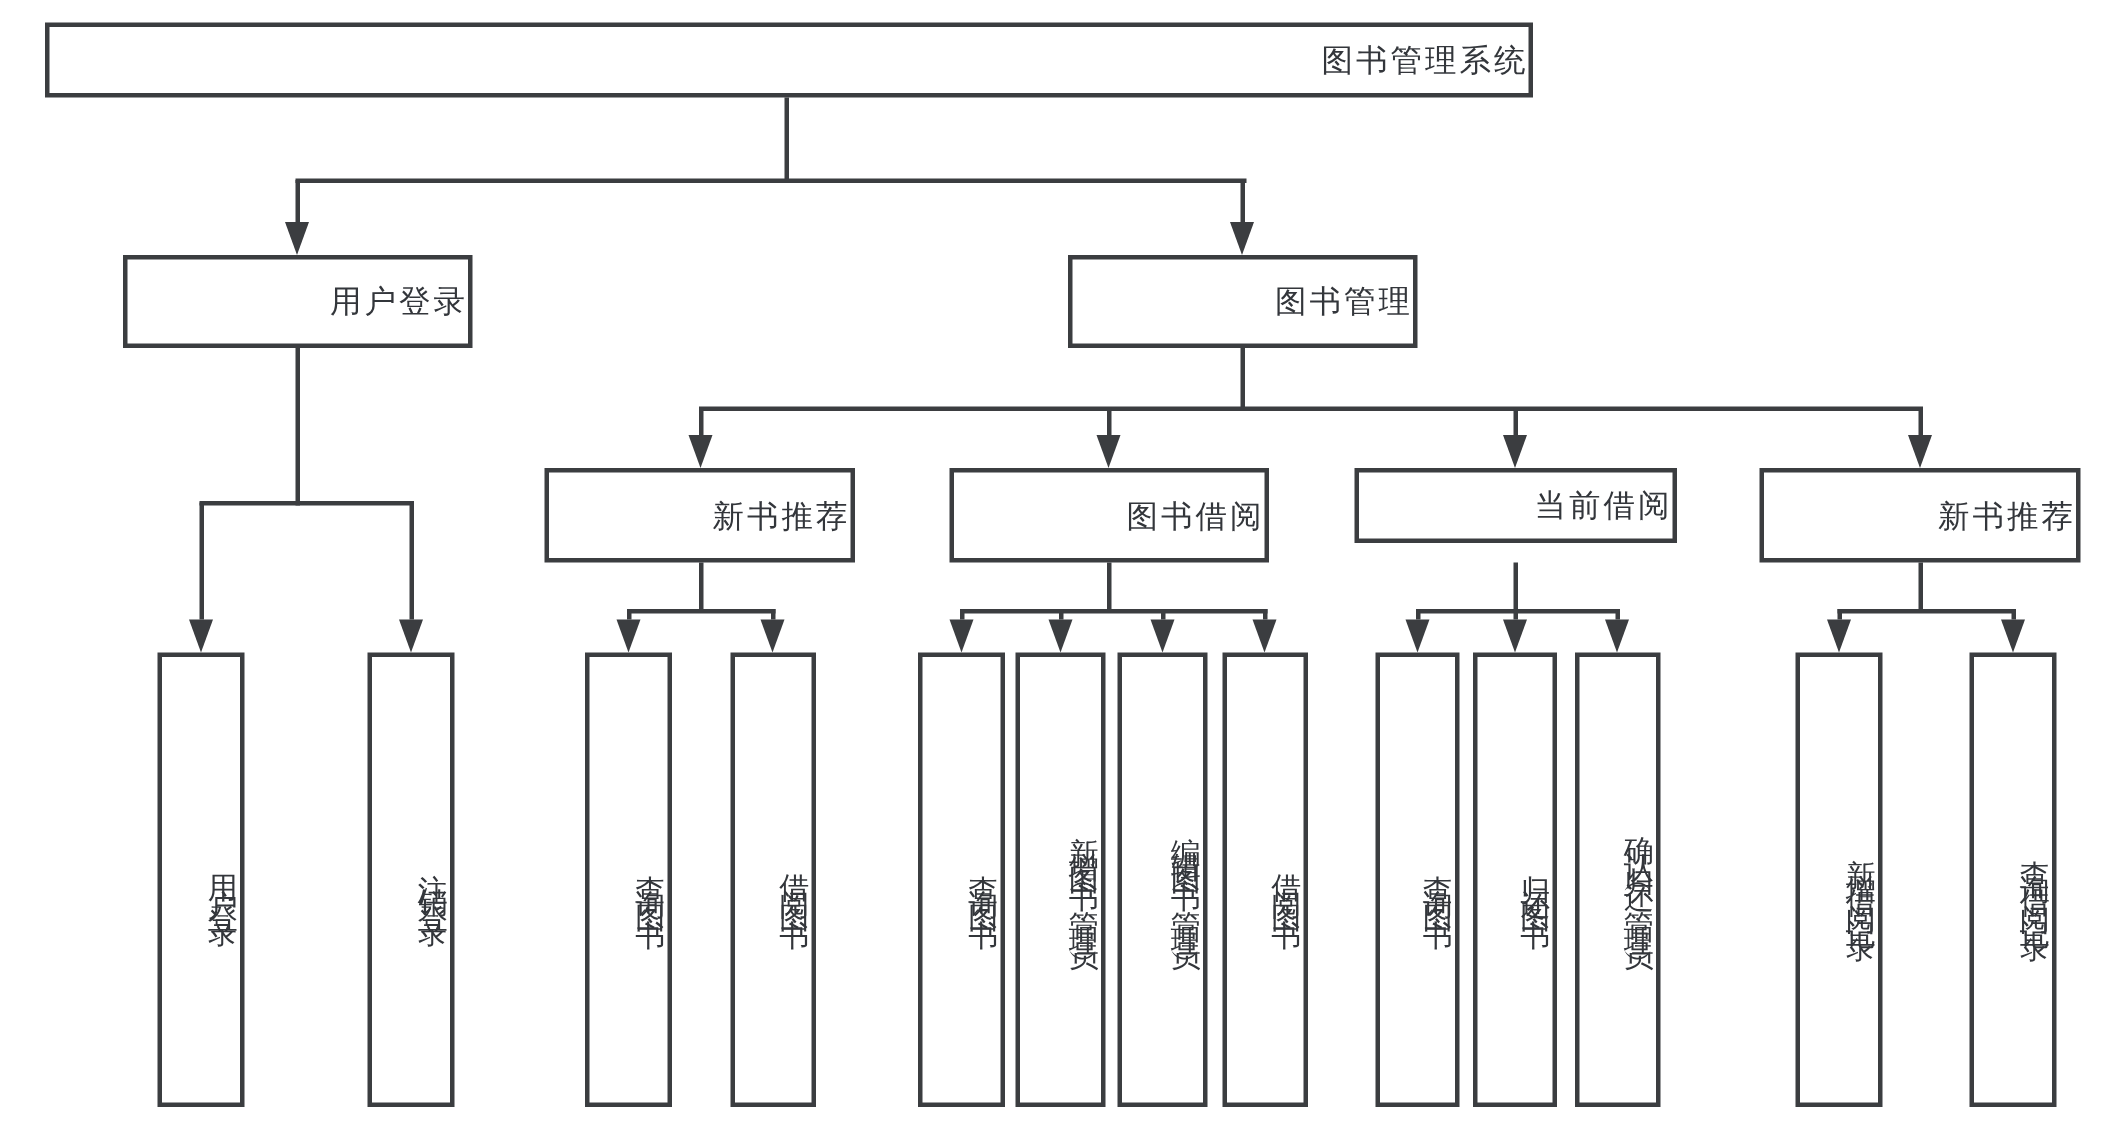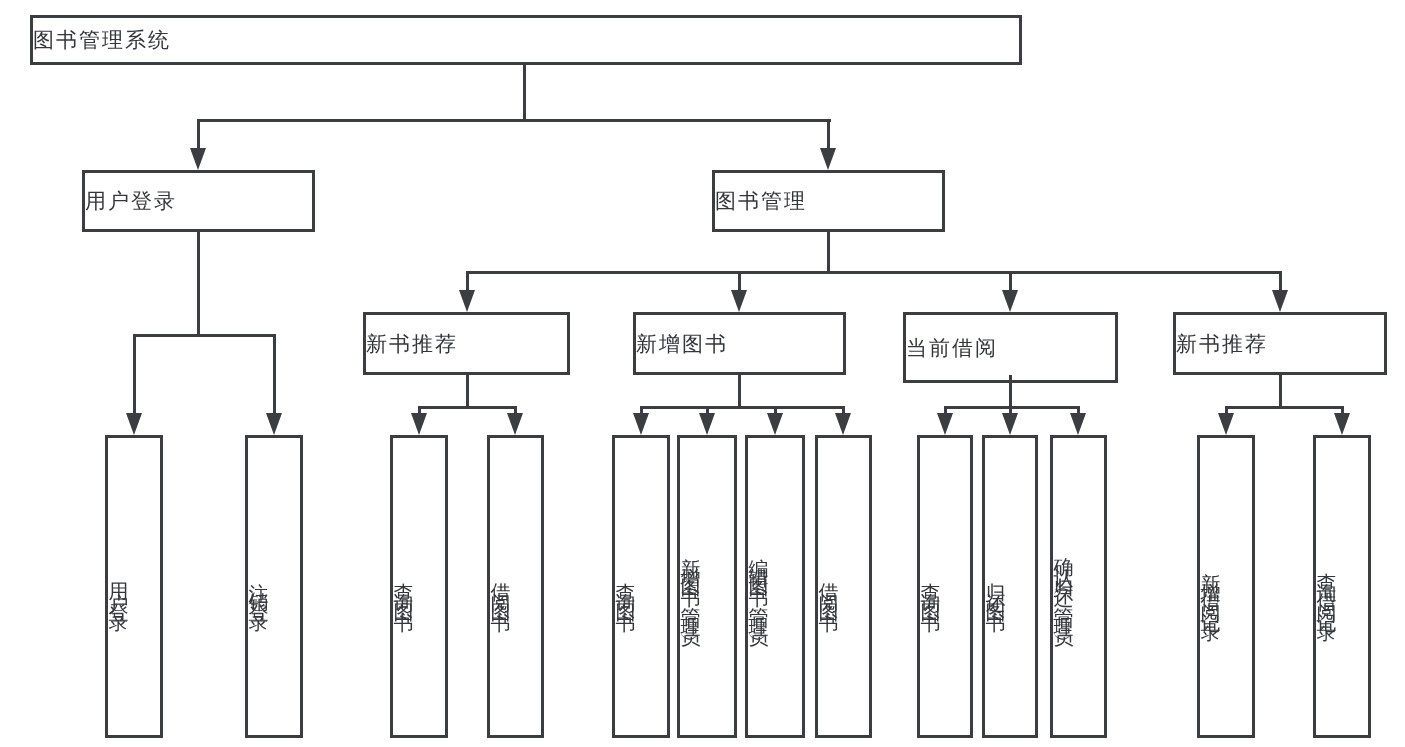--- a/index.html
+++ b/index.html
@@ -6,21 +6,21 @@
     --line:#3b3d40; --text:#33363b; --box-fill:#ffffff;
     --background:#ffffff; --watermark:#9b9b9b;
   }
   *{margin:0;padding:0;box-sizing:border-box;}
   html,body{background:var(--background,#fff);}
   body{font-family:"DejaVu Sans","Liberation Sans",sans-serif;}
   .canvas{position:relative;width:1405px;height:747px;background:var(--background,#fff);overflow:hidden;}
   .box{
     position:absolute;border:3px solid var(--line,#3b3d40);
     background:var(--box-fill,#fff);color:var(--text,#33363b);
-    display:flex;align-items:center;justify-content:flex-start;
+    display:flex;align-items:center;justify-content:flex-end;
   }
   .hbox .lbl{font-size:21px;letter-spacing:2px;white-space:nowrap;}
   .vbox .lbl{
     writing-mode:vertical-rl;text-orientation:mixed;
     font-size:20px;letter-spacing:10px;line-height:1.1;white-space:nowrap;
   }
   .ln{position:absolute;background:var(--line,#3b3d40);}
   .tri{
     position:absolute;width:0;height:0;
     border-left:8px solid transparent;border-right:8px solid transparent;
@@ -44,23 +44,23 @@
     <span class="lbl">用户登录</span>
   </div>
   <div class="box hbox" style="left:712px;top:170px;width:233px;height:62px">
     <span class="lbl">图书管理</span>
   </div>
 
   <div class="box hbox" style="left:363px;top:312px;width:207px;height:63px">
     <span class="lbl">新书推荐</span>
   </div>
   <div class="box hbox" style="left:633px;top:312px;width:213px;height:63px">
-    <span class="lbl">新增图书</span>
+    <span class="lbl">图书借阅</span>
   </div>
-  <div class="box hbox" style="left:903px;top:312px;width:215px;height:71px">
+  <div class="box hbox" style="left:903px;top:312px;width:215px;height:50px">
     <span class="lbl">当前借阅</span>
   </div>
   <div class="box hbox" style="left:1173px;top:312px;width:214px;height:63px">
     <span class="lbl">新书推荐</span>
   </div>
 
   <div class="box vbox" style="left:105px;top:435px;width:58px;height:303px">
     <span class="lbl">用户登录</span>
   </div>
   <div class="box vbox" style="left:245px;top:435px;width:58px;height:303px">

